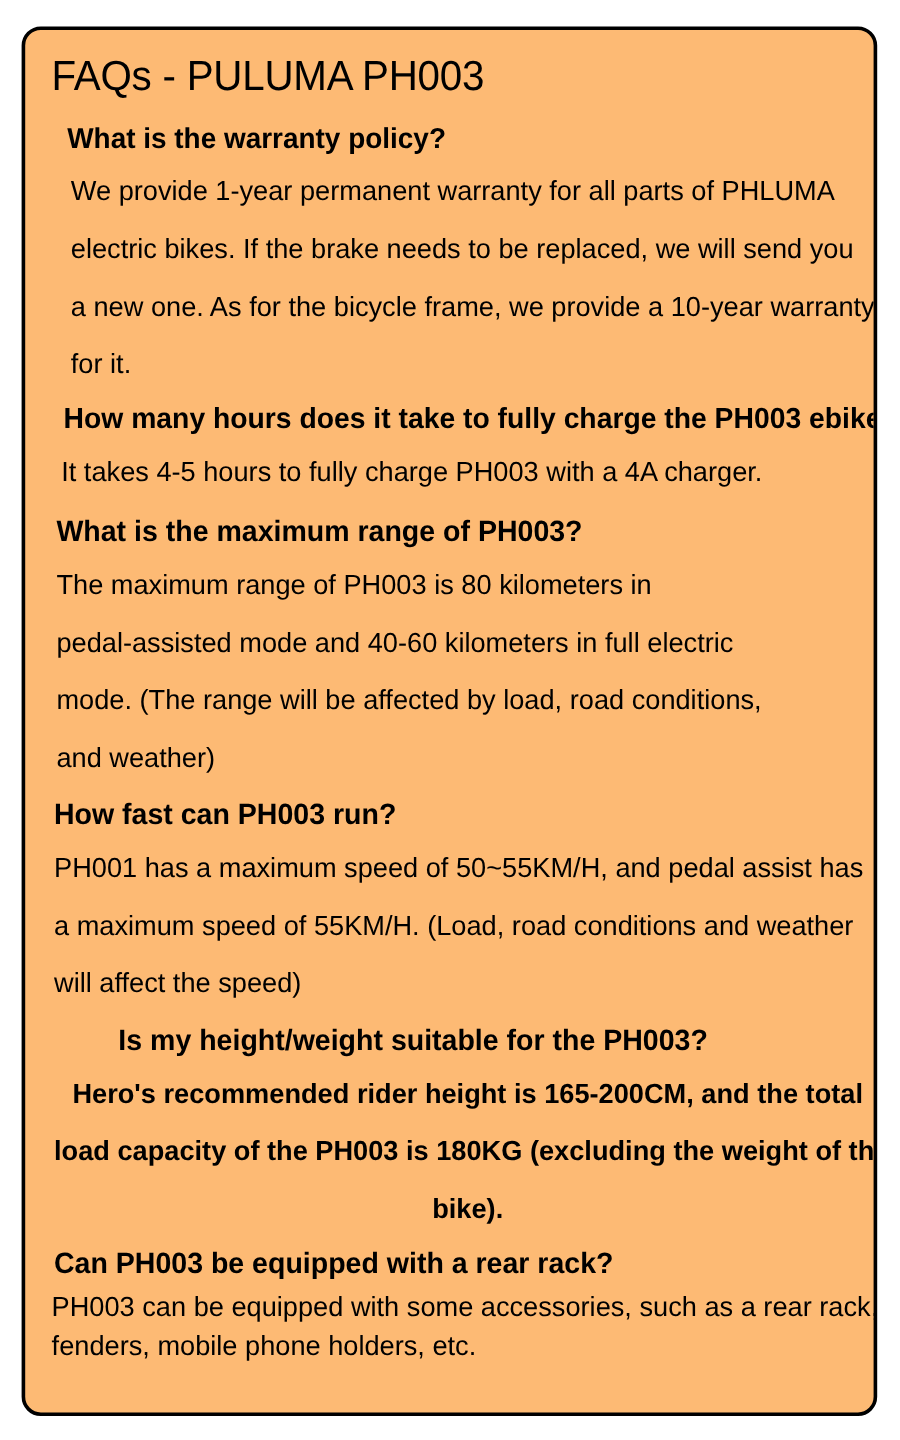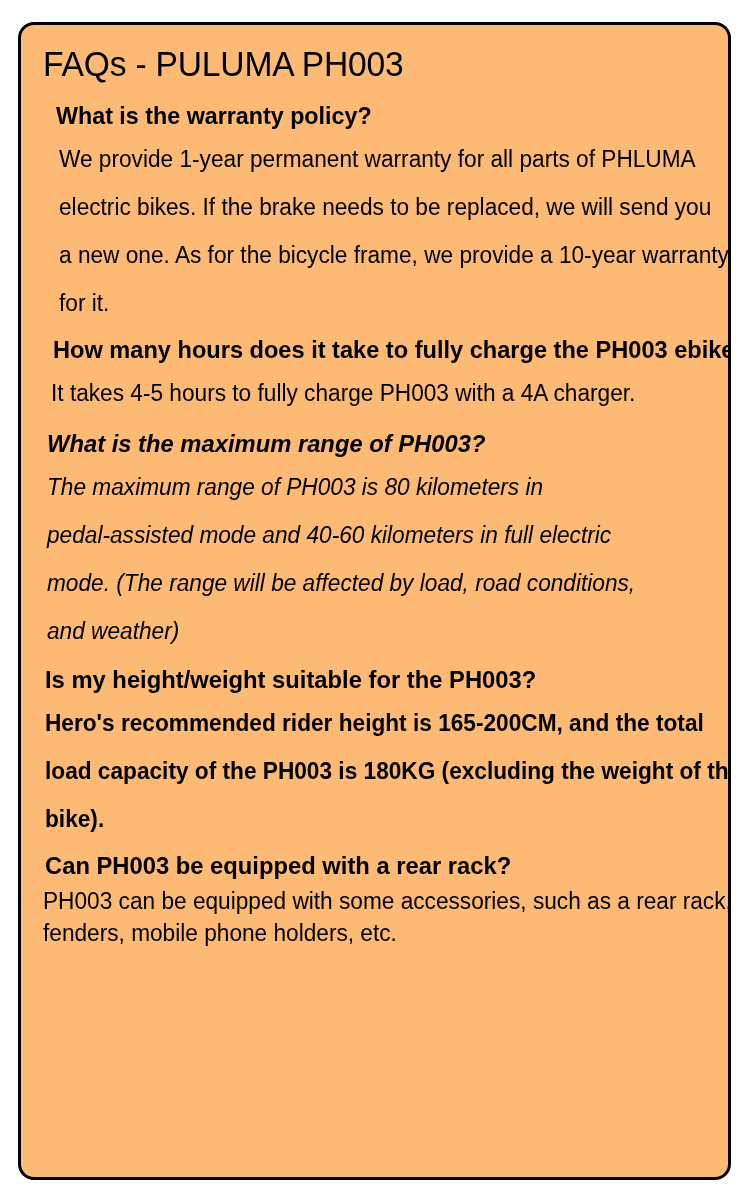--- a/index.html
+++ b/index.html
@@ -88,29 +88,29 @@
   }
 
   
   .blk0 .q-text { margin-left: 35px; font-size: 24px; transform: scaleX(0.97); }
   .blk0 .a-text { margin-left: 38px; width: 690px; transform: scaleX(0.985); }
 
   .blk1 { margin-top: 4px; }
   .blk1 .q-text { margin-left: 32px; font-size: 24.2px; transform: scaleX(0.975); }
   .blk1 .a-text { margin-left: 30px; width: 690px; transform: scaleX(0.985); }
 
-  .blk2 { margin-top: 8px; font-style: italic; }
+  .blk2 { margin-top: 8px; }
   .blk2 .q-text { margin-left: 26px; font-size: 24.5px; transform: scaleX(0.97); }
   .blk2 .a-text { margin-left: 26px; width: 640px; transform: scaleX(0.985); }
 
   .blk3 { margin-top: 6px; }
   .blk3 .q-text { margin-left: 24px; font-size: 24.5px; transform: scaleX(0.97); }
   .blk3 .a-text { margin-left: 24px; width: 700px; transform: scaleX(0.985); }
 
-  .blk4 { margin-top: 6px; }
+  .blk4 { margin-top: 6px; text-align: center; }
   .blk4 .q-text { margin-left: 24px; font-size: 24.5px; transform: scaleX(0.97); }
   .blk4 .a-text { margin-left: 24px; width: 700px; transform: scaleX(0.985); }
 
   .blk5 { margin-top: 4px; }
   .blk5 .q-text { margin-left: 24px; font-size: 24.5px; transform: scaleX(0.97); }
   .blk5 .a-text { margin-left: 22px; width: 706px; transform: scaleX(0.985); }
 
   .a-line {
     display: block;
     white-space: nowrap;
@@ -146,20 +146,28 @@
       <div class="qa-block blk2">
         <div class="q-text">What is the maximum range of PH003?</div>
         <div class="a-text">
             <span class="a-line">The maximum range of PH003 is 80 kilometers in</span>
             <span class="a-line">pedal-assisted mode and 40-60 kilometers in full electric</span>
             <span class="a-line">mode. (The range will be affected by load, road conditions,</span>
             <span class="a-line">and weather)</span>
           </div>
       </div>
 
+      <div class="qa-block blk3">
+        <div class="q-text">How fast can PH003 run?</div>
+        <div class="a-text">
+            <span class="a-line">PH001 has a maximum speed of 50~55KM/H, and pedal assist has</span>
+            <span class="a-line">a maximum speed of 55KM/H. (Load, road conditions and weather</span>
+            <span class="a-line">will affect the speed)</span>
+          </div>
+      </div>
 
       <div class="qa-block blk4">
         <div class="q-text">Is my height/weight suitable for the PH003?</div>
         <div class="a-text bold">
             <span class="a-line">Hero's recommended rider height is 165-200CM, and the total</span>
             <span class="a-line">load capacity of the PH003 is 180KG (excluding the weight of the</span>
             <span class="a-line">bike).</span>
           </div>
       </div>
 

